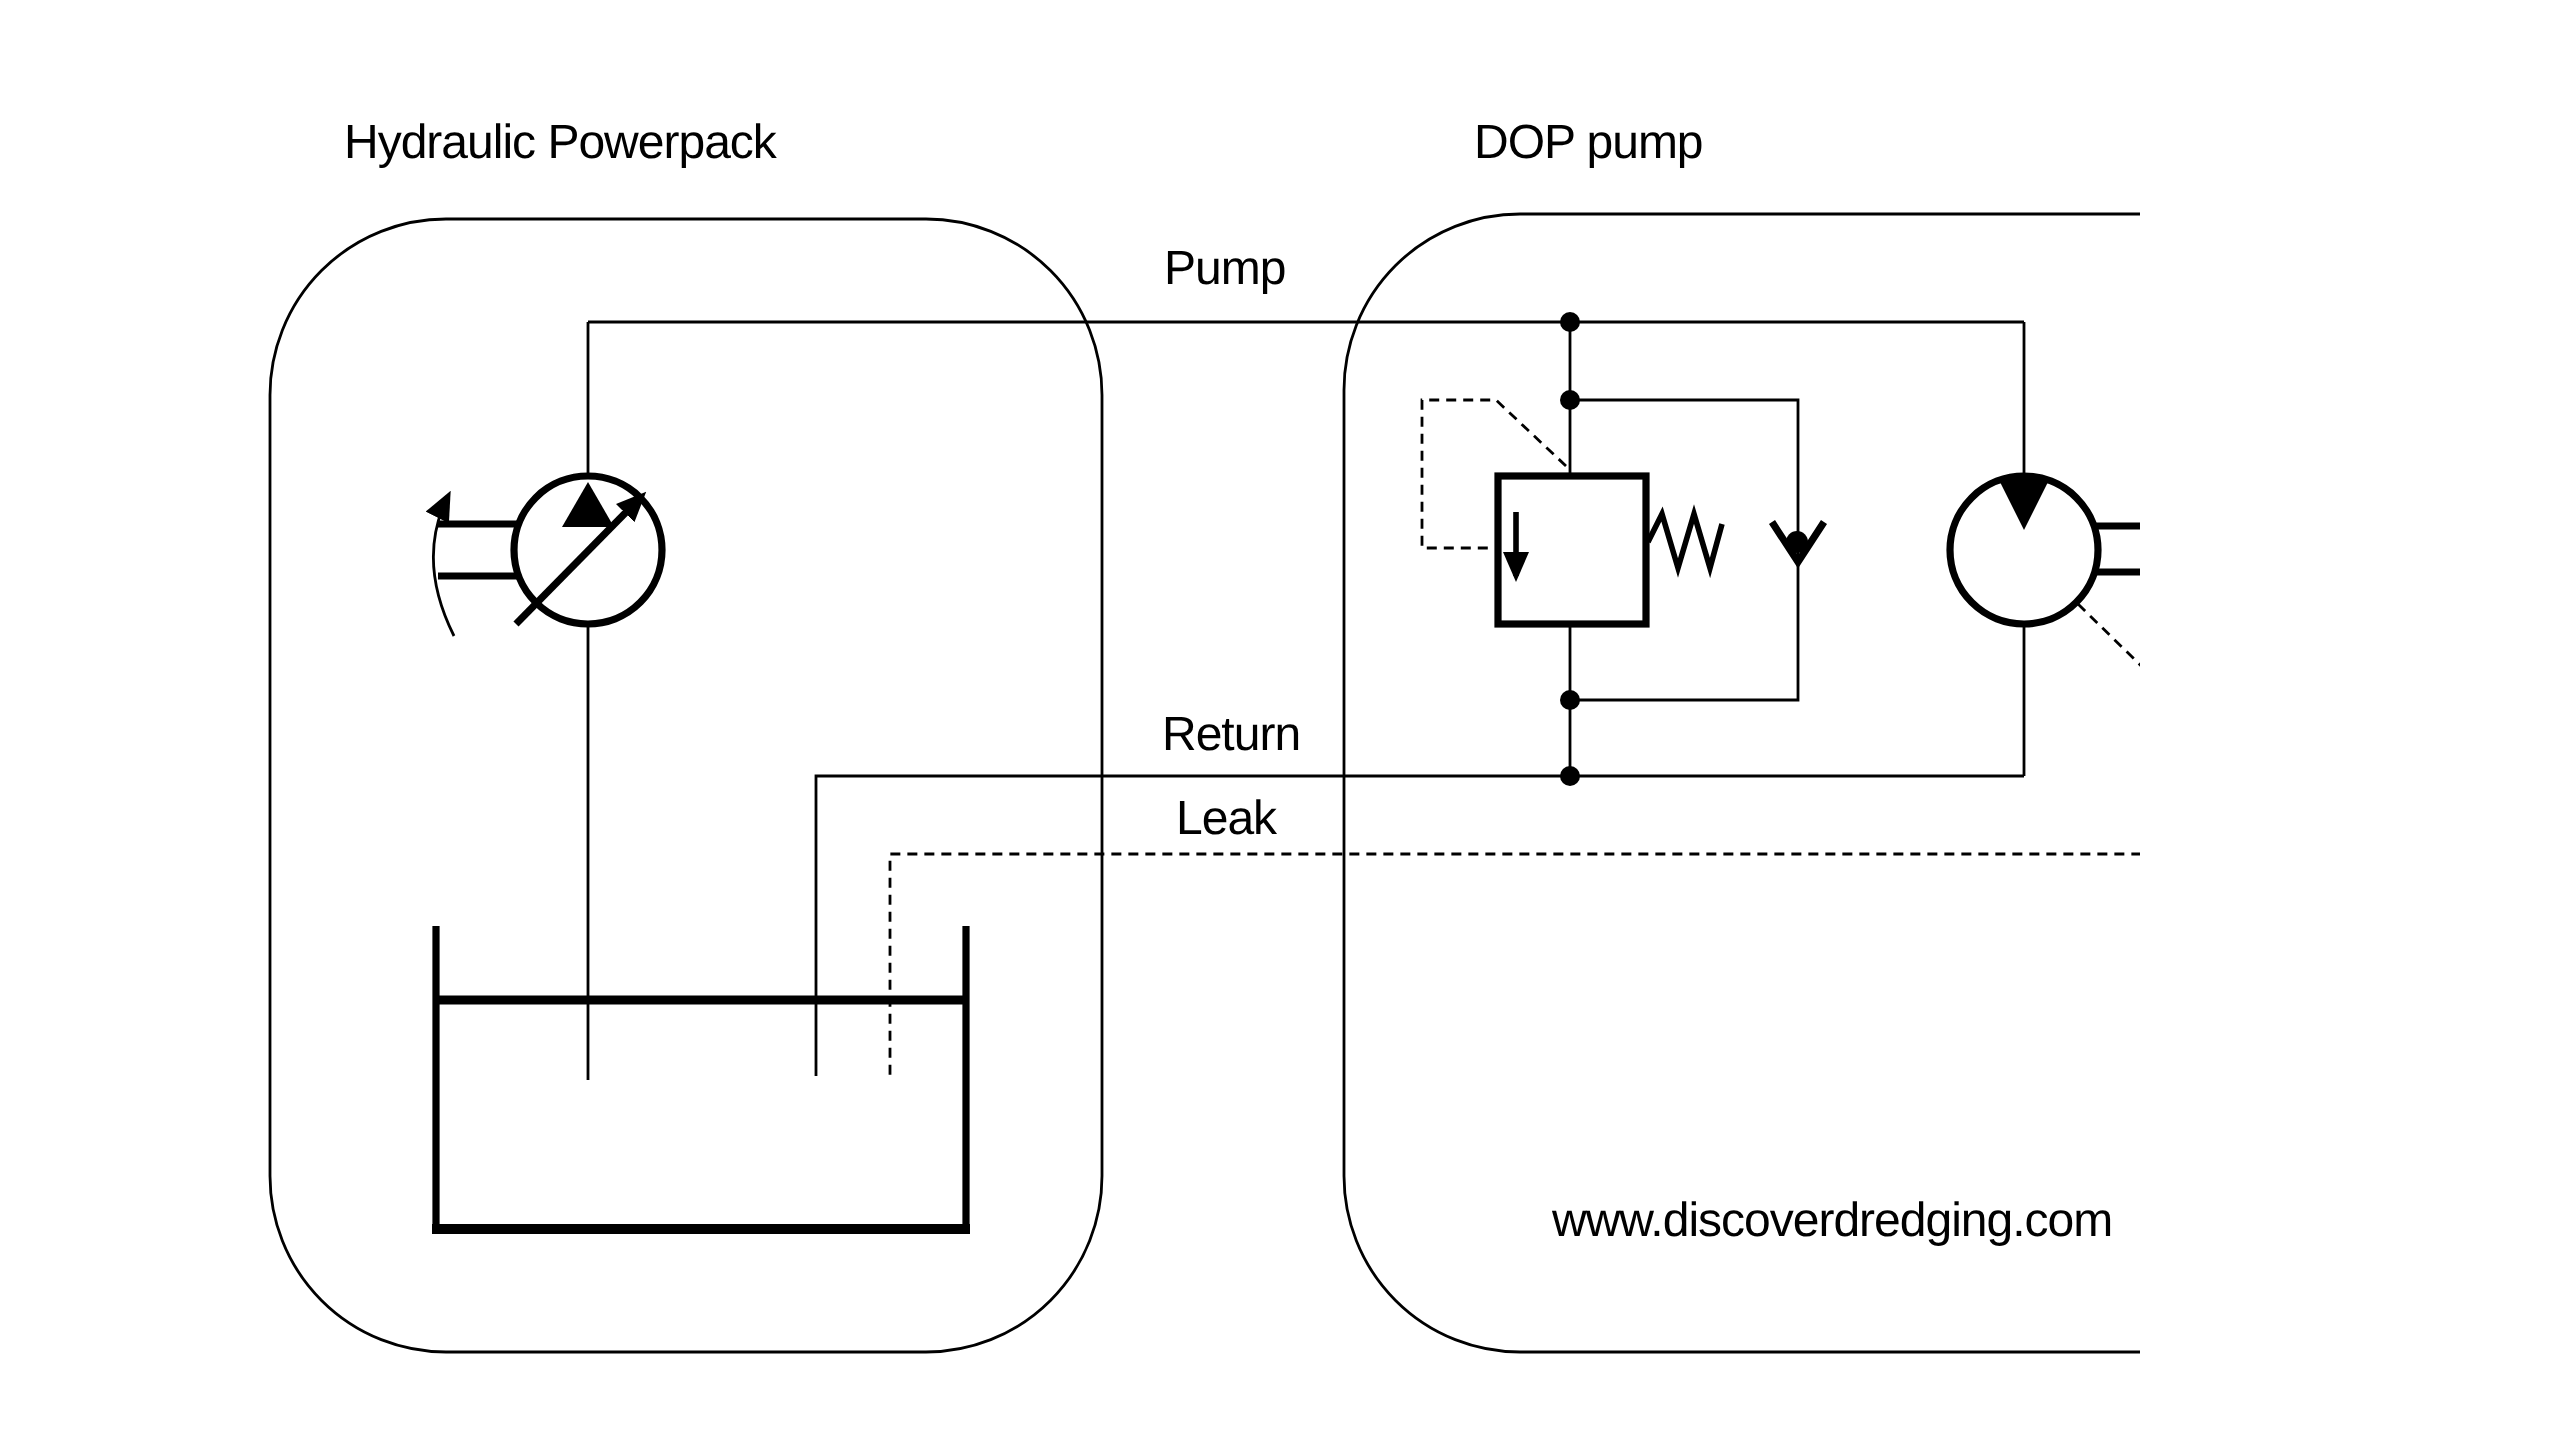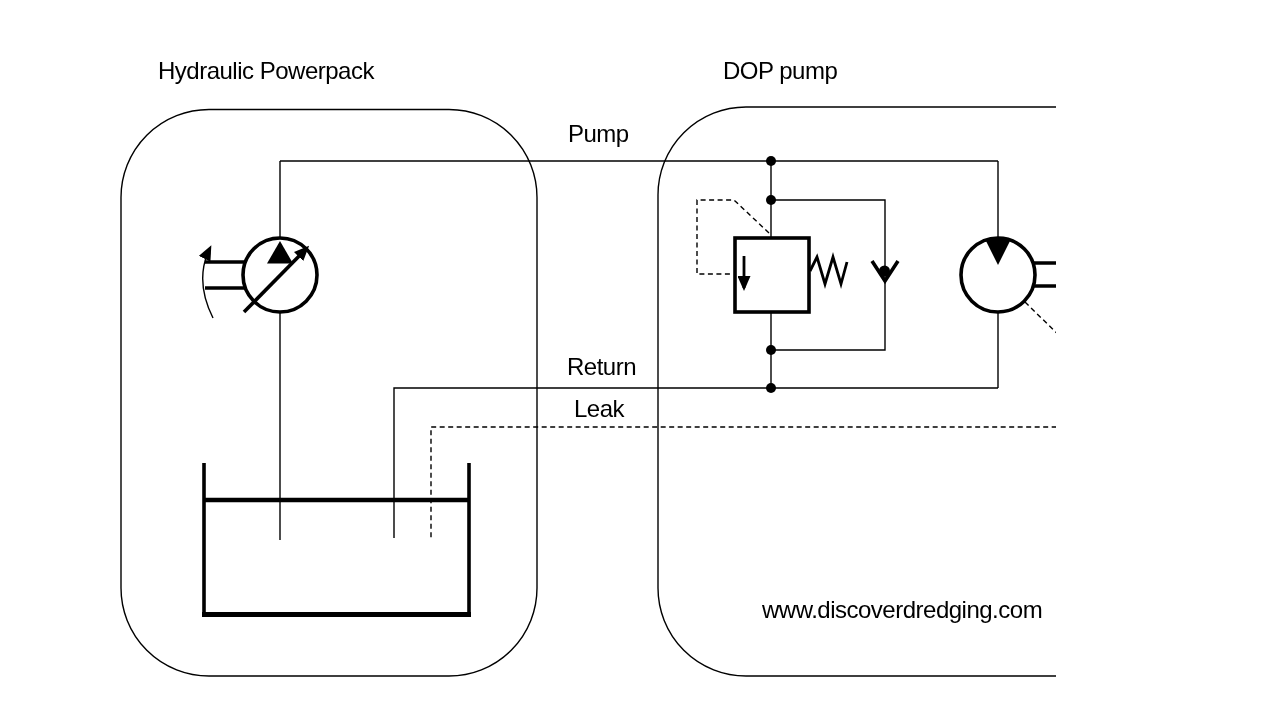--- a/index.html
+++ b/index.html
@@ -1,19 +1,19 @@
 <!DOCTYPE html>
 <html style="--ink: #000000; --bg: #ffffff;"><head>
 <meta charset="utf-8">
 <style>
   :root { --ink:#000000; --bg:#ffffff; }
   html,body { margin:0; padding:0; background:var(--bg); }
   .stage {
     position:relative; width:1056px; height:720px; background:var(--bg);
-    font-family:"Liberation Sans", sans-serif; overflow:hidden;
+    font-family:"Liberation Sans", sans-serif; overflow:hidden;margin-left:14px;
   }
   svg text {
     font-family:"Liberation Sans", sans-serif;
     font-size:24px; letter-spacing:-0.5px; fill:var(--ink);
   }
   .ln  { stroke:var(--ink); stroke-width:1.4; fill:none; }
   .thk { stroke:var(--ink); stroke-width:3.6; fill:none; }
   .med { stroke:var(--ink); stroke-width:2.8; fill:none; }
   .dsh { stroke-dasharray:5 3.5; }
   .fil { fill:var(--ink); stroke:none; }

